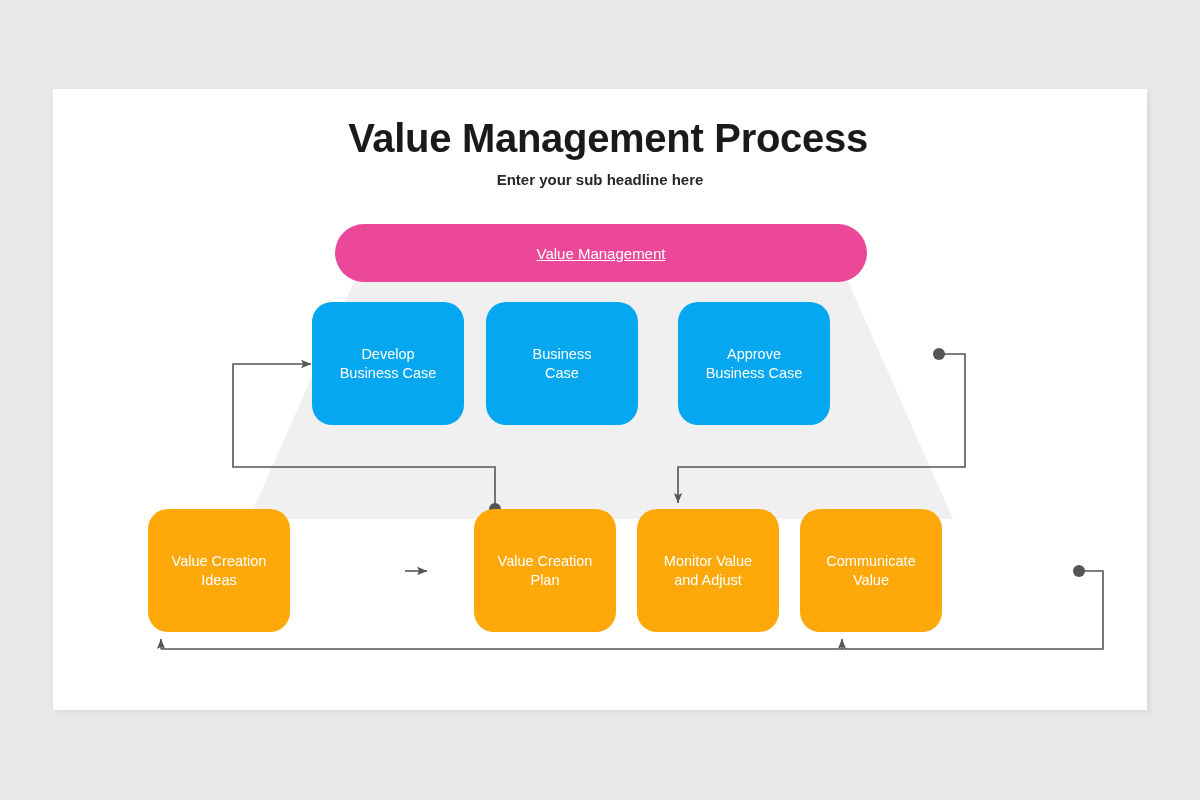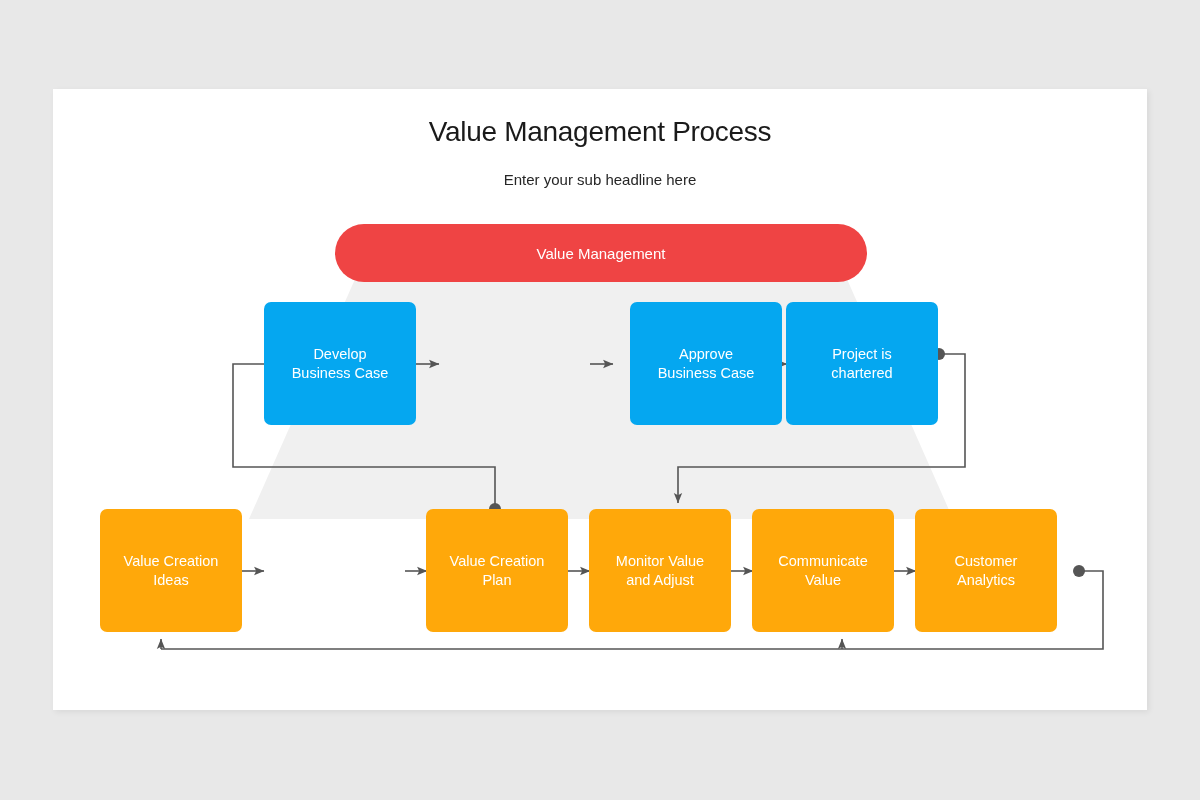--- a/index.html
+++ b/index.html
@@ -23,77 +23,80 @@
     box-shadow: 2px 2px 6px rgba(0,0,0,0.07);
     overflow: hidden;
   }
   
   #title {
     position: absolute;
     left: 0;
     top: 27px;
     width: 1094px;
     text-align: center;
-    font-size: 28px;
-    font-weight: 400;
+    font-size: 40px;
+    font-weight: 700;
     color: #1a1a1a;
     letter-spacing: -0.3px;
     white-space: nowrap;
+    padding-left: 8px;
   }
   #subtitle {
     position: absolute;
     left: 0;
     top: 82px;
     width: 1094px;
     text-align: center;
     font-size: 15px;
-    font-weight: 400;
+    font-weight: 700;
     color: #262626;
   }
   
   #canvas {
     position: absolute;
     left: 0;
     top: 0;
     width: 1094px;
     height: 621px;
   }
   
   .node {
     position: absolute;
     display: flex;
     align-items: center;
     justify-content: center;
     text-align: center;
     color: #ffffff;
     font-size: 14.5px;
     line-height: 1.3;
-    border-radius: 7px;
+    border-radius: 20px;
     box-sizing: border-box;
     padding: 4px 20px;
+    margin-left: 48px;
   }
   .node.blue  { background: #05a7f0; }
   .node.orange{ background: #ffa80a; }
 
   .row-blue   { top: 213px; height: 123px; width: 152px; }
   .row-orange { top: 420px; height: 123px; width: 142px; }
 
   #banner {
     position: absolute;
     left: 282px;
     top: 135px;
     width: 532px;
     height: 58px;
-    background: #ef4444;
+    background: #ec4899;
     border-radius: 29px;
     display: flex;
     align-items: center;
     justify-content: center;
     color: #ffffff;
     font-size: 15px;
+    text-decoration: underline;
   }
 </style>
 </head>
 <body>
 
 <div id="slide">
 
   <div id="title">Value Management Process</div>
   <div id="subtitle">Enter your sub headline here</div>
 
@@ -133,36 +136,33 @@
     <circle cx="1026" cy="482" r="6" fill="#555555"></circle>
   </svg>
 
   <div id="banner">
     <span>Value Management</span>
   </div>
 
   <div class="node blue row-blue" style="left:211px">
     <span>Develop<br>Business Case</span>
   </div>
+  <div class="node blue row-blue" style="left:385px">
+    <span>Business<br>Case</span>
+  </div>
   <div class="node blue row-blue" style="left:577px">
     <span>Approve<br>Business Case</span>
-  </div>
-  <div class="node blue row-blue" style="left:733px">
-    <span>Project is<br>chartered</span>
   </div>
 
   <div class="node orange row-orange" style="left:47px">
     <span>Value Creation<br>Ideas</span>
   </div>
   <div class="node orange row-orange" style="left:373px">
     <span>Value Creation<br>Plan</span>
   </div>
   <div class="node orange row-orange" style="left:699px">
     <span>Communicate<br>Value</span>
   </div>
   <div class="node orange row-orange" style="left:536px">
     <span>Monitor Value<br>and Adjust</span>
   </div>
-  <div class="node orange row-orange" style="left:862px">
-    <span>Customer<br>Analytics</span>
-  </div>
 
 </div>
 
 </body></html>

